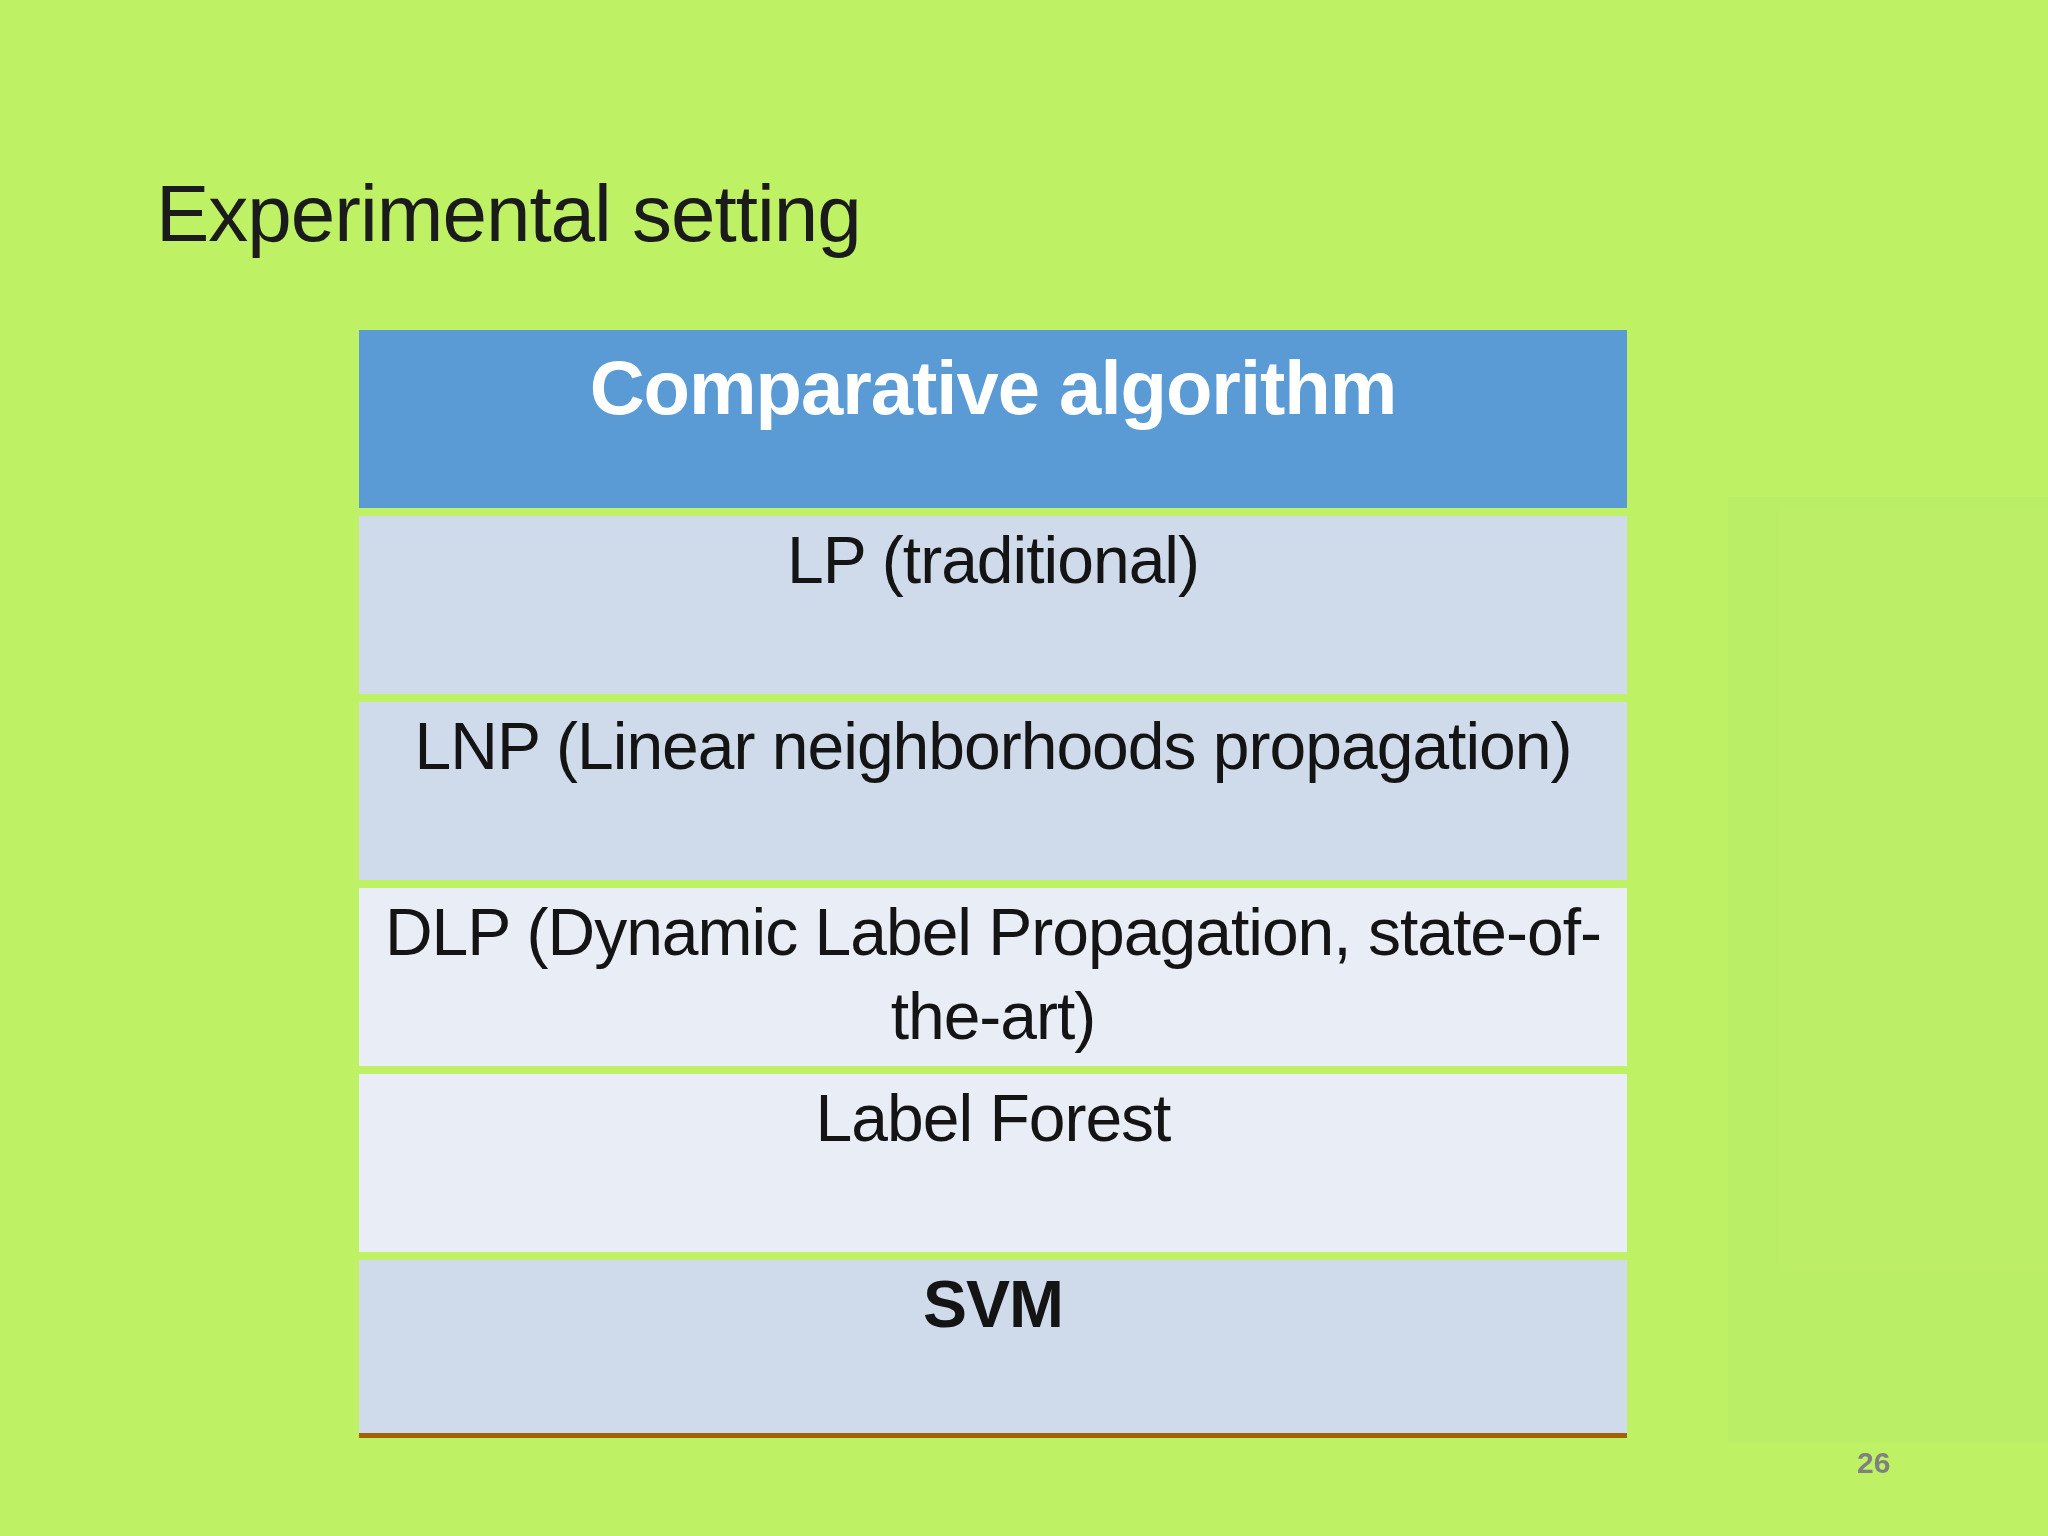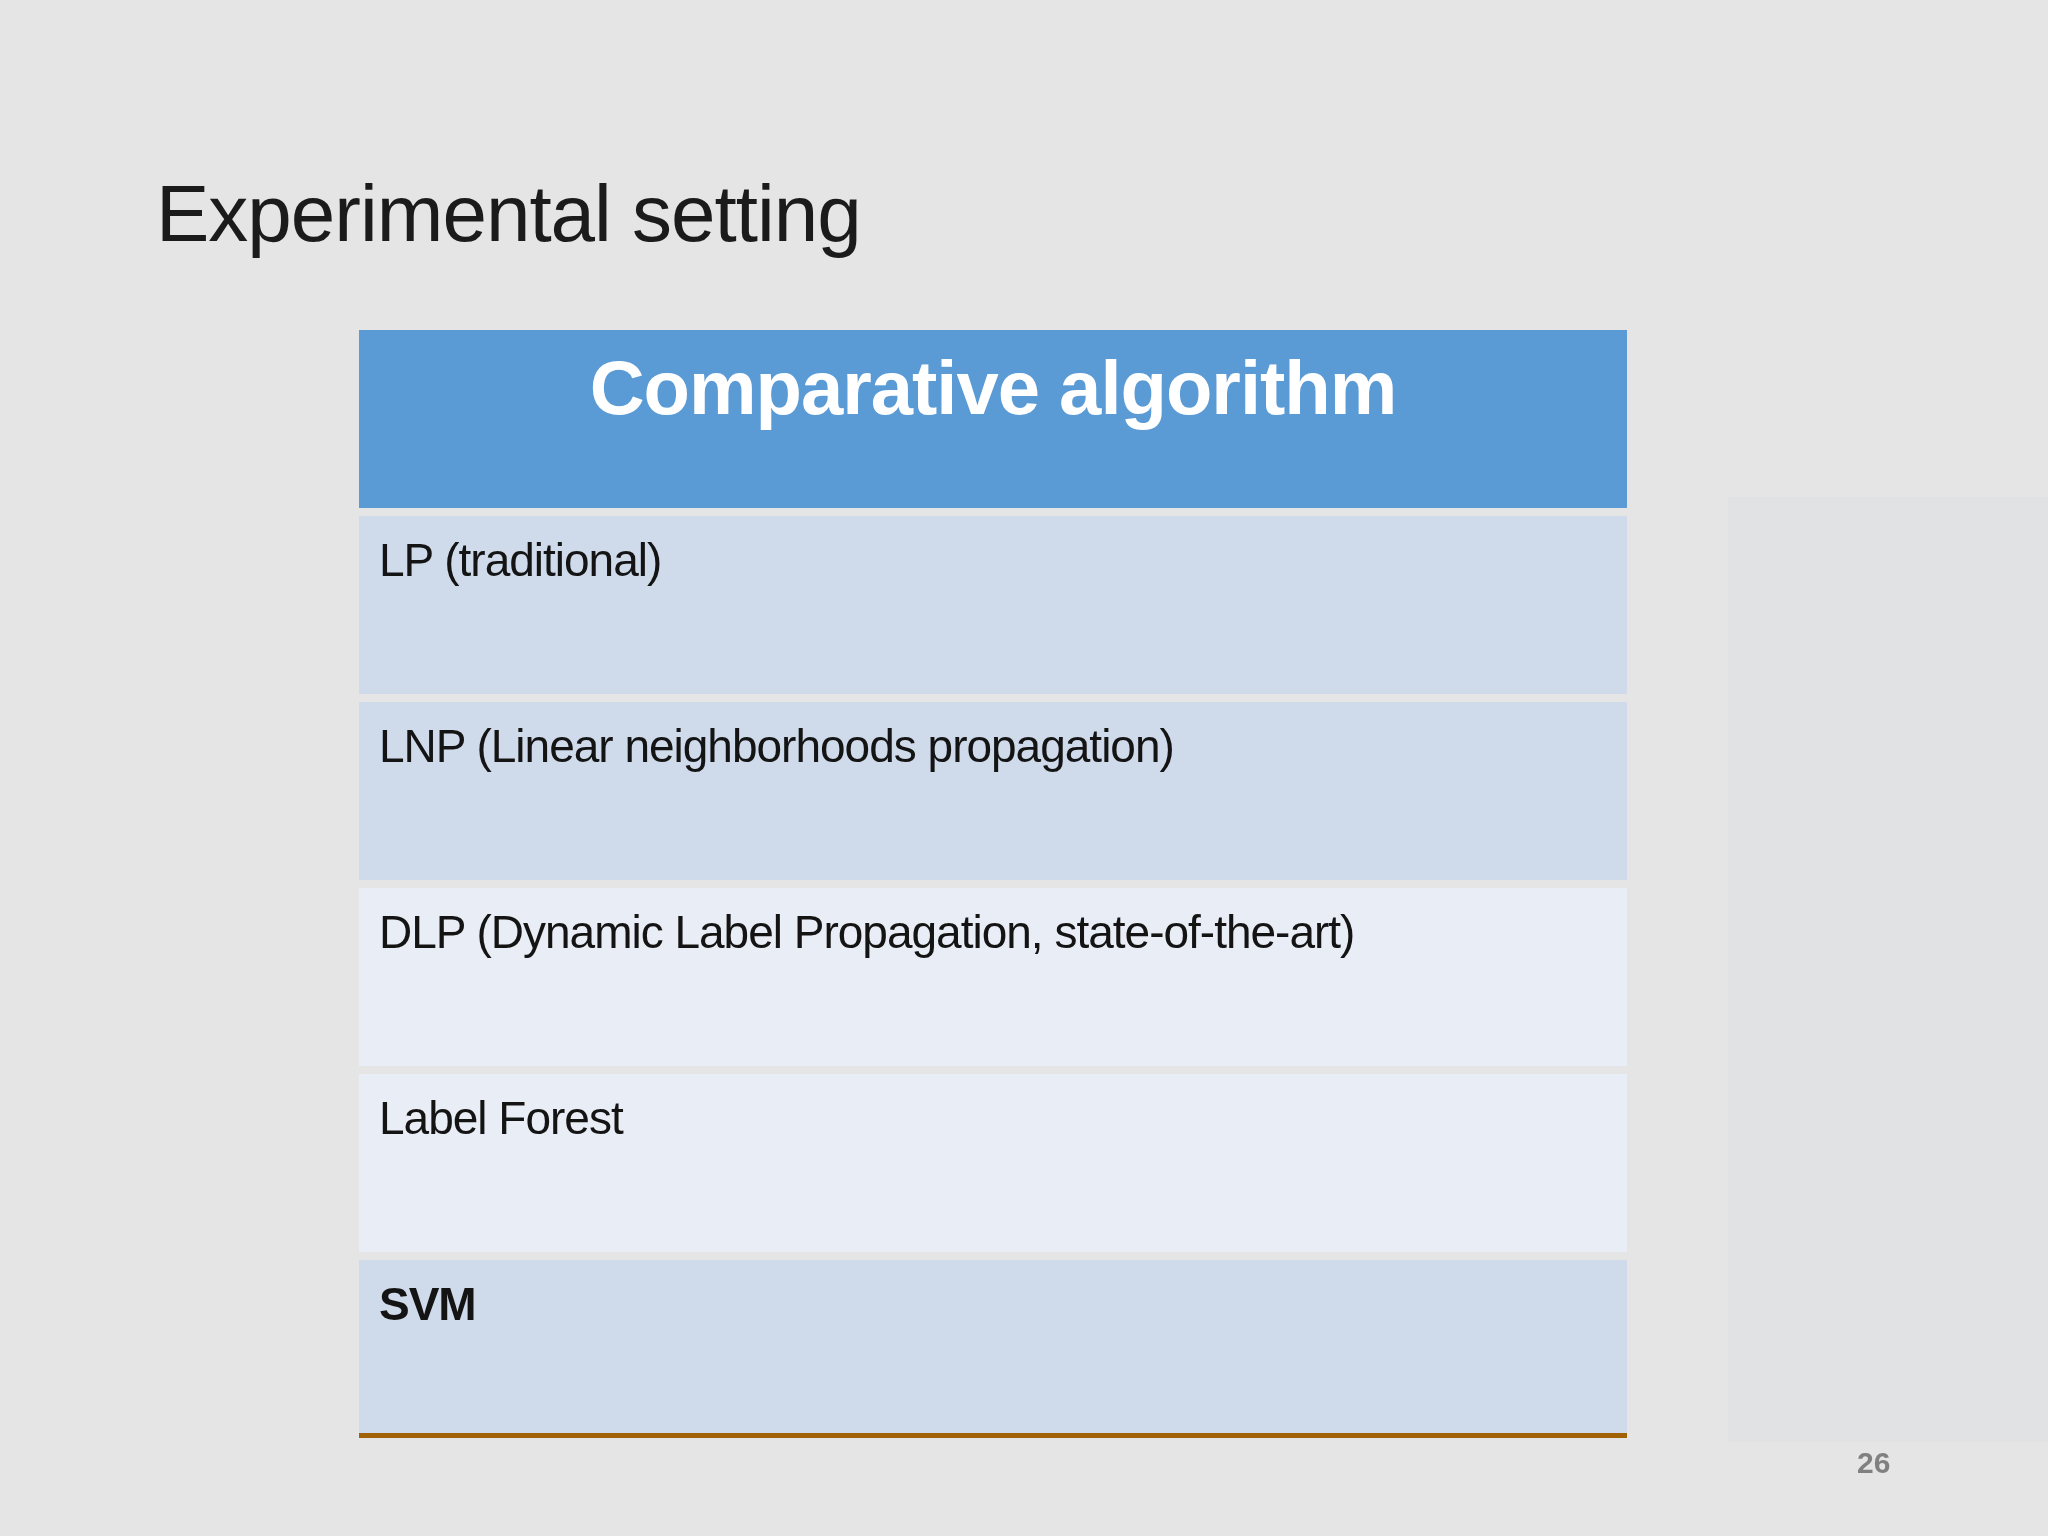--- a/index.html
+++ b/index.html
@@ -8,21 +8,21 @@
     width: 2048px;
     height: 1536px;
     background: #ffffff;
     font-family: "Liberation Sans", sans-serif;
     overflow: hidden;
   }
   .canvas {
     position: relative;
     width: 2048px;
     height: 1536px;
-    background: #e5e5e5;
+    background: #bef264;
   }
   .slide-title {
     position: absolute;
     left: 156px;
     top: 168px;
     font-size: 80px;
     line-height: 92px;
     letter-spacing: -1px;
     color: var(--title-text, #1b1b1b);
     white-space: nowrap;
@@ -45,25 +45,25 @@
     font-weight: bold;
     text-align: center;
     padding: 14px 20px 0 20px;
     letter-spacing: -1px;
   }
   .row {
     box-sizing: border-box;
     width: 100%;
     height: 178px;
     margin-top: 8px;
-    font-size: 46px;
+    font-size: 66px;
     line-height: 84px;
     letter-spacing: -1px;
     color: var(--cell-text, #141414);
-    text-align: left;
+    text-align: center;
     padding: 2px 20px 0 20px;
   }
   .band-dark  { background: var(--band-dark, #CFDBEB); }
   .band-light { background: var(--band-light, #E9EDF5); }
   .row:last-child { border-bottom: 5px solid #a16207; font-weight: bold; }
   .side-shade {
     position: absolute;
     left: 1728px;
     top: 497px;
     width: 320px;

